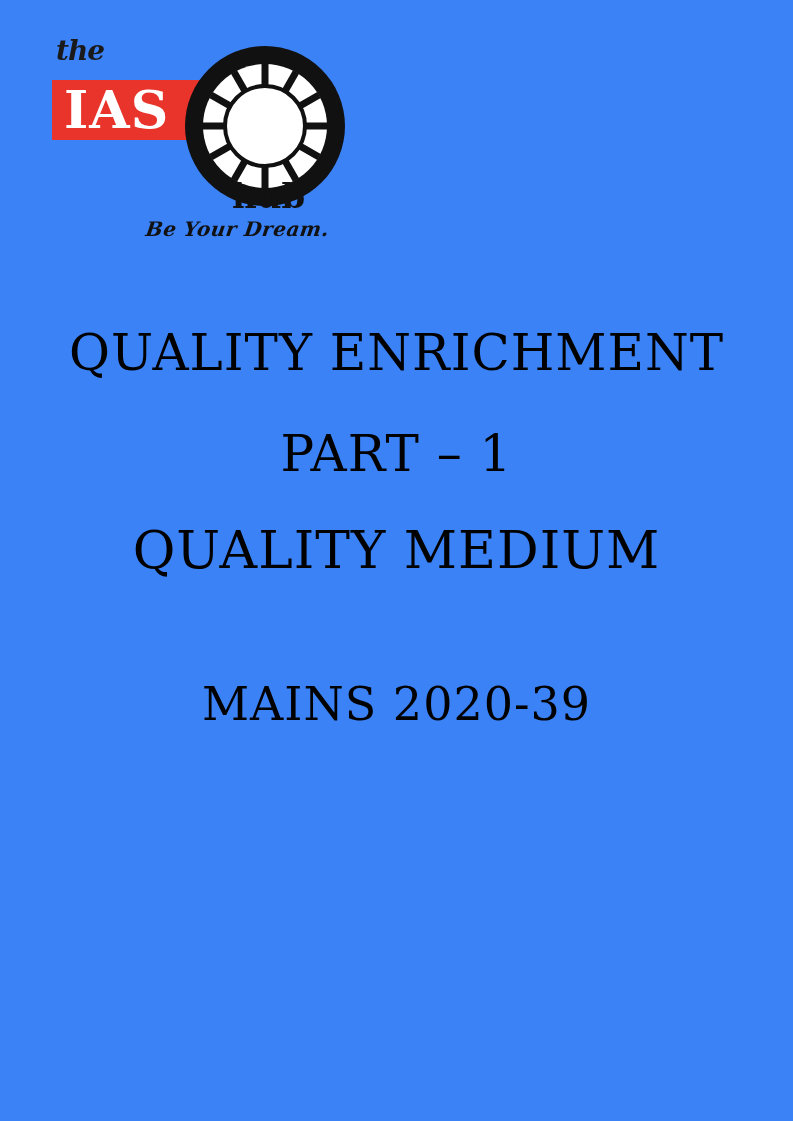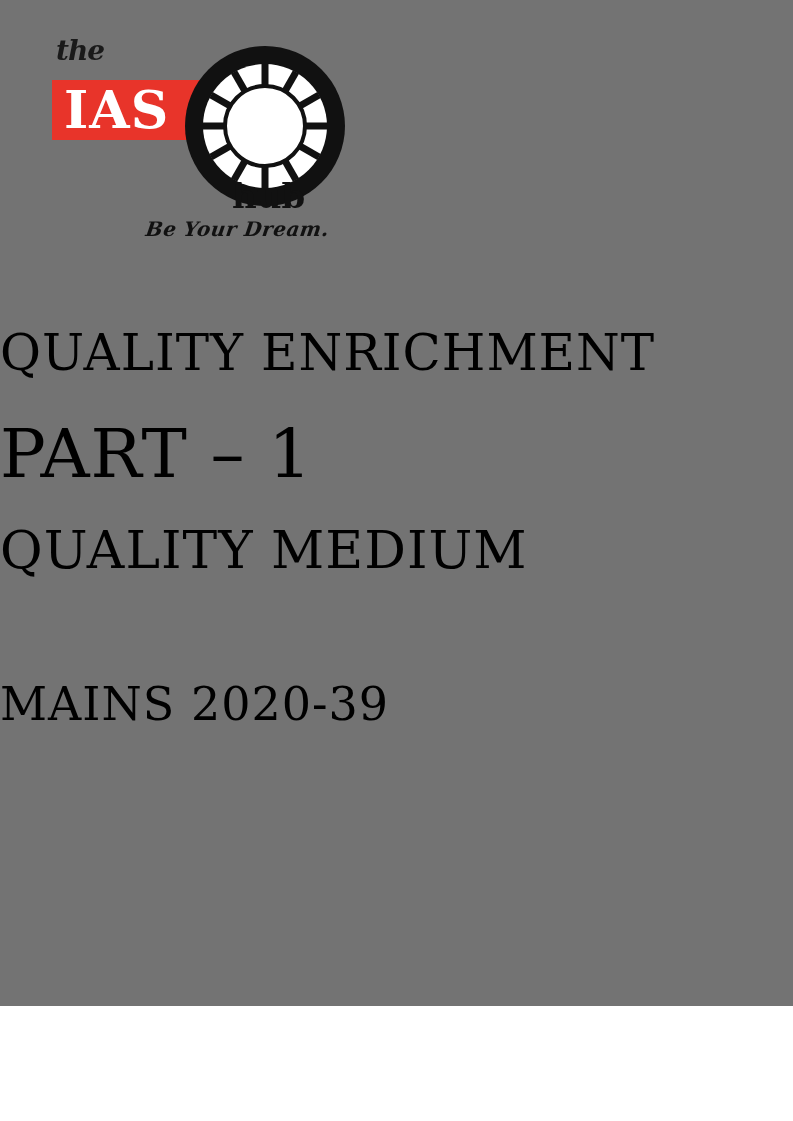--- a/index.html
+++ b/index.html
@@ -10,22 +10,22 @@
   body {
     width: 793px;
     height: 1121px;
     font-family: "Liberation Serif", serif;
     color: #000000;
     overflow: hidden;
   }
   .page {
     position: relative;
     width: 793px;
-    height: 1006px;
-    background: #737373;
+    height: 1121px;
+    background: #3b82f6;
     box-sizing: border-box;
     text-decoration: underline;
   }
 
   
   .logo-block {
     position: absolute;
     left: 46px;
     top: 32px;
     width: 310px;
@@ -96,34 +96,34 @@
     color: #111111;
     transform: skewX(-8deg);
   }
 
   
   .title-block {
     position: absolute;
     left: 0;
     top: 320px;
     width: 793px;
-    text-align: left;
+    text-align: center;
   }
   .line {
     font-family: "DejaVu Serif", serif;
     color: #000000;
     letter-spacing: 1px;
   }
   .l-heading {
     font-size: 50px;
     line-height: 66px;
     font-weight: 400;
   }
   .l-part {
-    font-size: 68px;
+    font-size: 50px;
     line-height: 100px;
     font-weight: 400;
     margin-top: 18px;
   }
   .l-medium {
     font-size: 52px;
     line-height: 92px;
     font-weight: 400;
   }
   .l-author {

